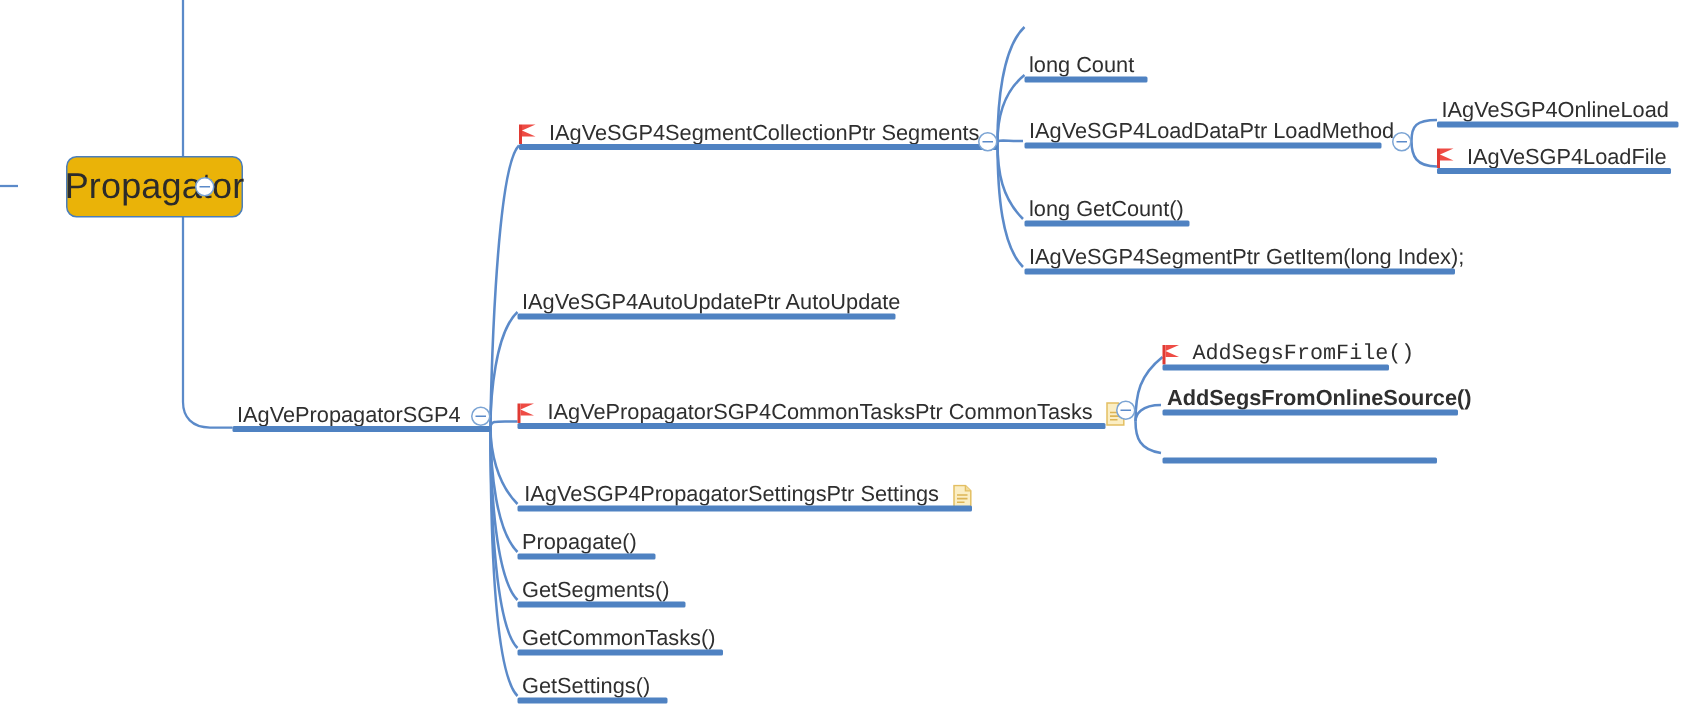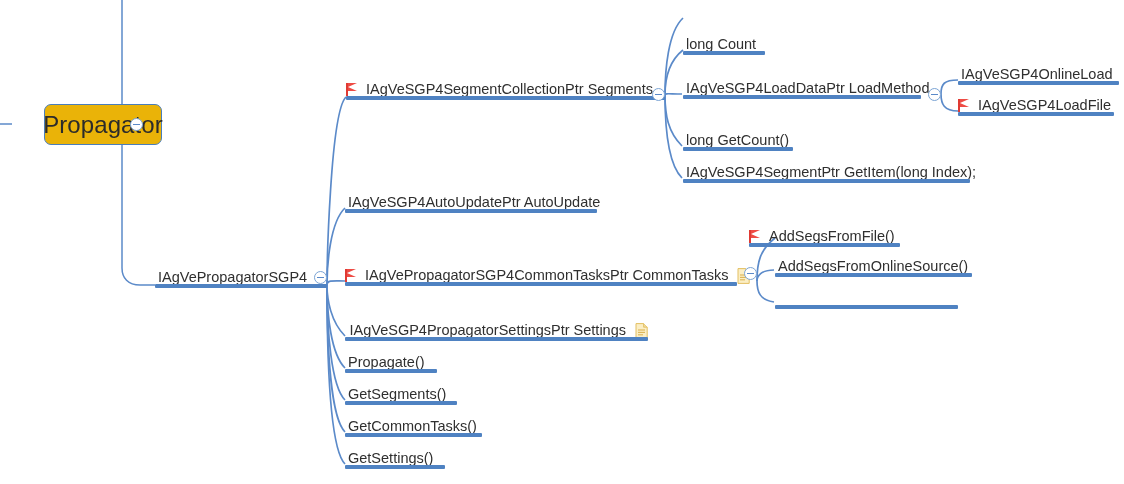--- a/index.html
+++ b/index.html
@@ -175,30 +175,30 @@
           <line x1="3" y1="7" x2="10" y2="7"></line>
           <line x1="3" y1="9.4" x2="10" y2="9.4"></line>
           <line x1="3" y1="11.8" x2="8" y2="11.8"></line>
         </g>
       </svg>
     </span>
     <span class="bar" style="width:392px;"></span>
   </div>
   <div class="collapse" style="left:744px;top:267px;"></div>
 
-  <div class="node" style="left:749px;top:226px;width:151px;height:21px;">
+  <div class="node" style="left:775px;top:226px;width:151px;height:21px;font-family:Liberation Mono, monospace;">
     <span class="flag">
       <span class="pole"></span>
         <span class="cloth"></span>
     </span>
     <span class="txt">AddSegsFromFile()</span>
     <span class="bar" style="width:151px;"></span>
   </div>
 
-  <div class="node" style="left:775px;top:256px;width:197px;height:21px;">
+  <div class="node" style="left:775px;top:256px;width:197px;height:21px;font-weight:bold;">
     <span class="txt">AddSegsFromOnlineSource()</span>
     <span class="bar" style="width:197px;"></span>
   </div>
 
   <div class="node" style="left:775px;top:288px;width:183px;height:21px;">
     <span class="bar" style="width:183px;"></span>
   </div>
 
   <div class="node" style="left:345px;top:320px;width:303px;height:21px;justify-content:flex-end;">
     <span class="txt">IAgVeSGP4PropagatorSettingsPtr Settings</span>

